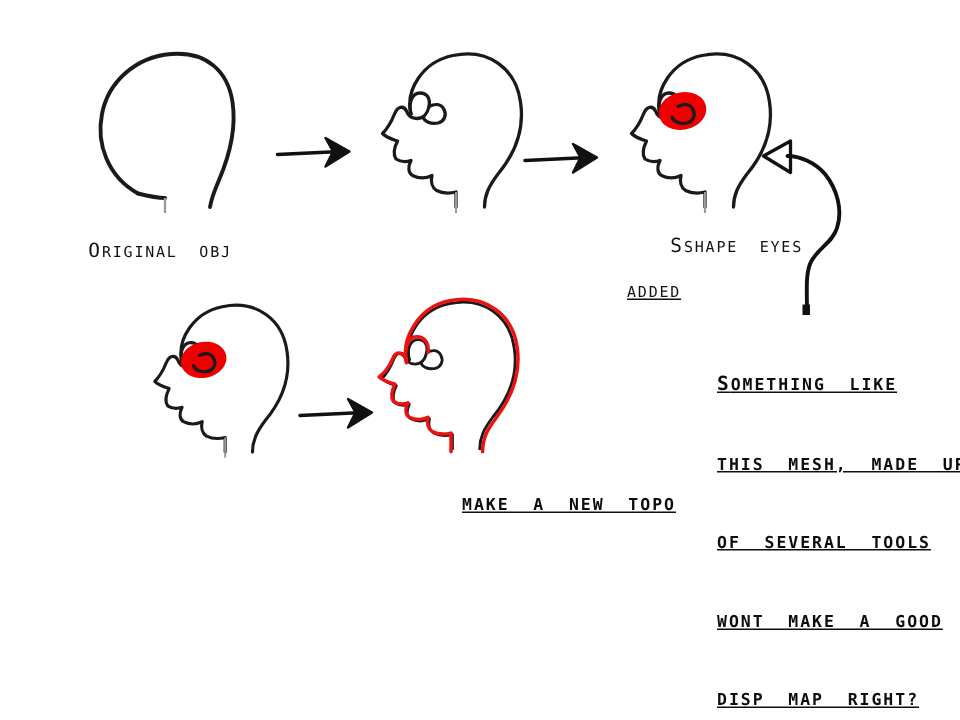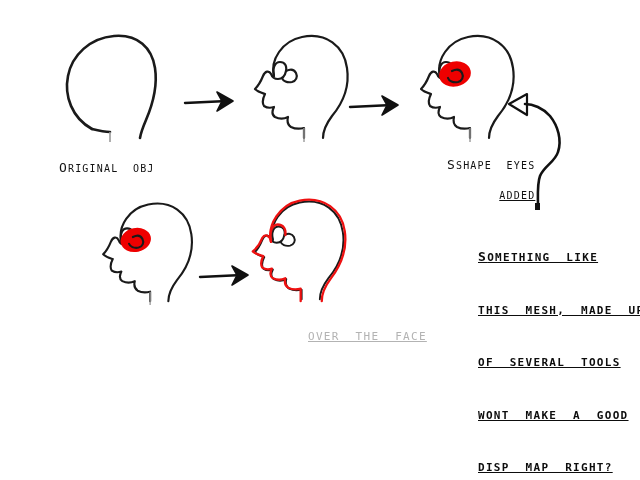--- a/index.html
+++ b/index.html
@@ -19,21 +19,20 @@
   .cap {
     position: absolute;
     font-family: "DejaVu Sans Mono", monospace;
     color: #111111;
     letter-spacing: 1.2px;
     white-space: pre;
     line-height: 15px;
   }
   .cap-sm {
     font-size: 10px;
-    text-align: right;
   }
   .para {
     position: absolute;
     font-family: "DejaVu Sans Mono", monospace;
     font-size: 11px;
     letter-spacing: 1.3px;
     line-height: 17.5px;
     white-space: pre;
   }
   .ln { display: block; text-decoration: underline; }
@@ -231,21 +230,21 @@
 
   <div class="para" style="left:478px; top:213px;">
     <span class="ln dark"><span class="smallcap-first">S</span><span>OMETHING  LIKE</span></span>
     <span class="ln dark">THIS  MESH,  MADE  UP</span>
     <span class="ln dark">OF  SEVERAL  TOOLS</span>
     <span class="ln dark">WONT  MAKE  A  GOOD</span>
     <span class="ln dark">DISP  MAP  RIGHT?</span>
   </div>
 
   <div class="para" style="left:308px; top:293px;">
-    <span class="ln faded">OVER  THE  FACE</span>
+    <span class="ln dark">MAKE  A  NEW  TOPO</span>
     
     
     
     
     
     
     
     
   </div>
 

